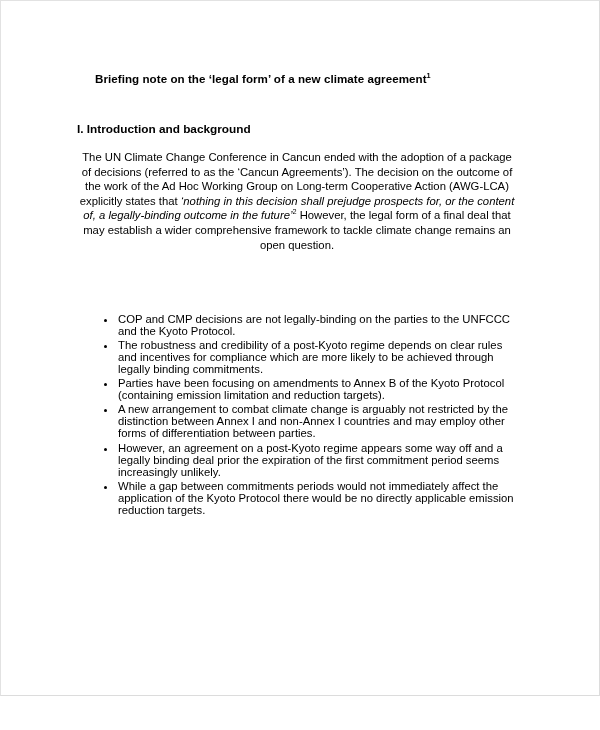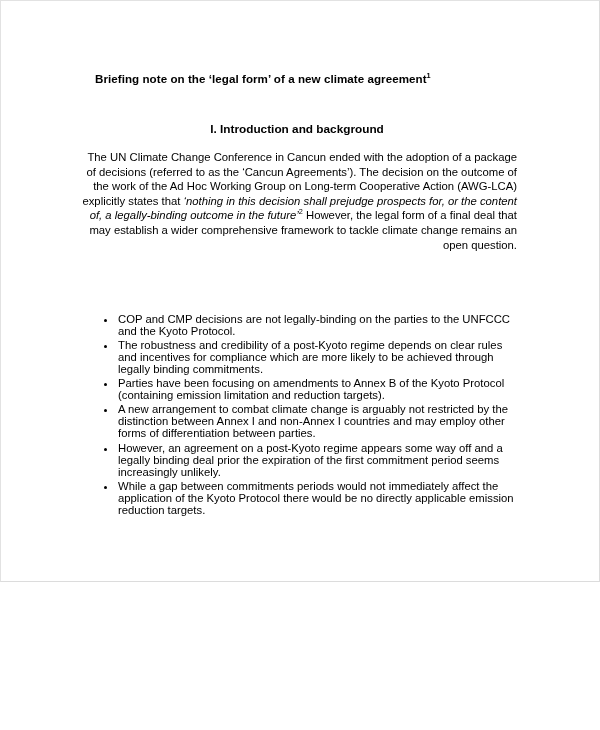--- a/index.html
+++ b/index.html
@@ -7,21 +7,21 @@
     padding: 0;
     background: #ffffff;
   }
   body {
     font-family: "Liberation Sans", sans-serif;
     color: #000000;
   }
   .page {
     position: relative;
     width: 600px;
-    height: 582px;
+    height: 696px;
     box-sizing: border-box;
     background: #ffffff;
     border-top: 1px solid #e2e2e2;
     border-left: 1px solid #e2e2e2;
     border-right: 1px solid #dcdcdc;
     border-bottom: 1px solid #dcdcdc;
     overflow: hidden;
   }
   .content {
     position: absolute;
@@ -35,27 +35,26 @@
     line-height: 15px;
     letter-spacing: 0.05px;
     margin: 0 0 0 18px;
     text-indent: 0;
   }
   .section-heading {
     font-size: 11.8px;
     font-weight: bold;
     line-height: 15px;
     margin: 0;
-    text-align: center;
   }
   .para {
     font-size: 11.3px;
     line-height: 14.6px;
     margin: 0;
-    text-align: right;
+    text-align: center;
   }
   .para em {
     font-style: italic;
   }
   sup {
     font-size: 7.3px;
     vertical-align: super;
     line-height: 0;
     font-weight: inherit;
   }

